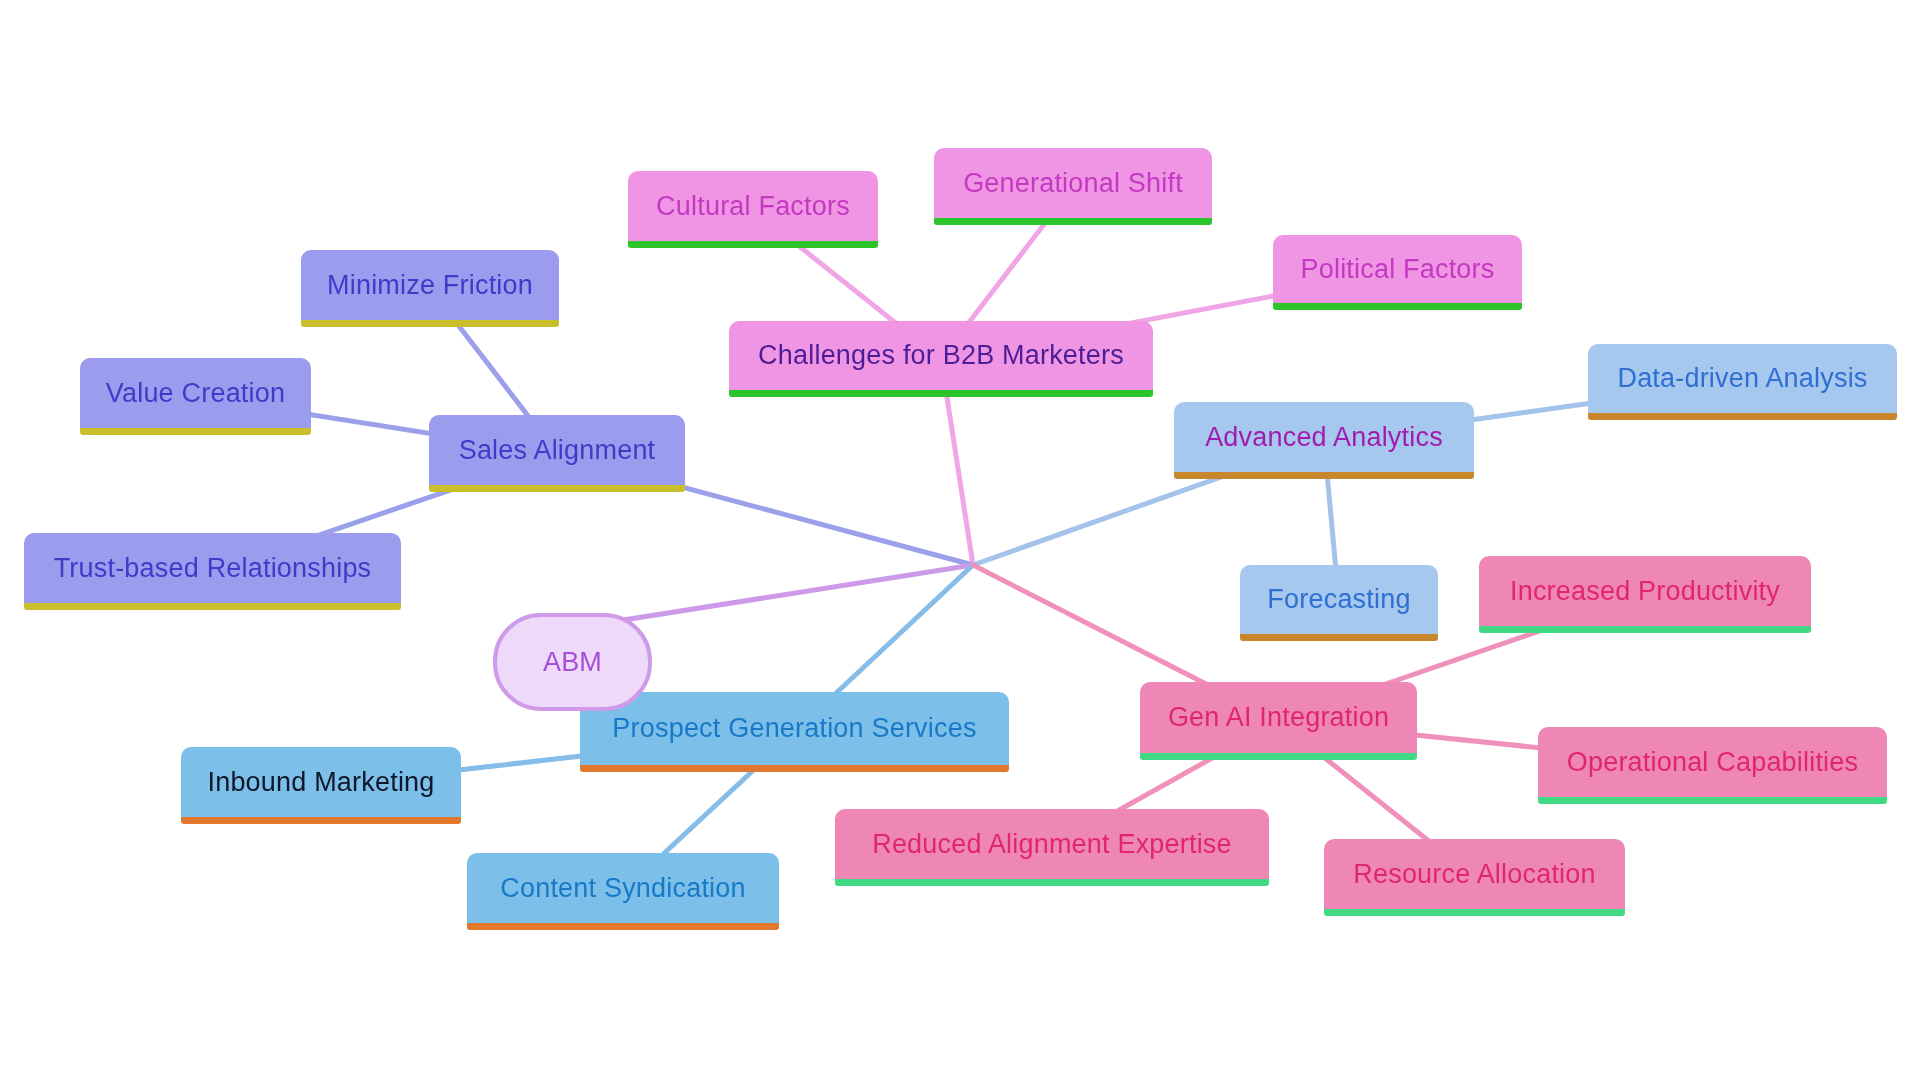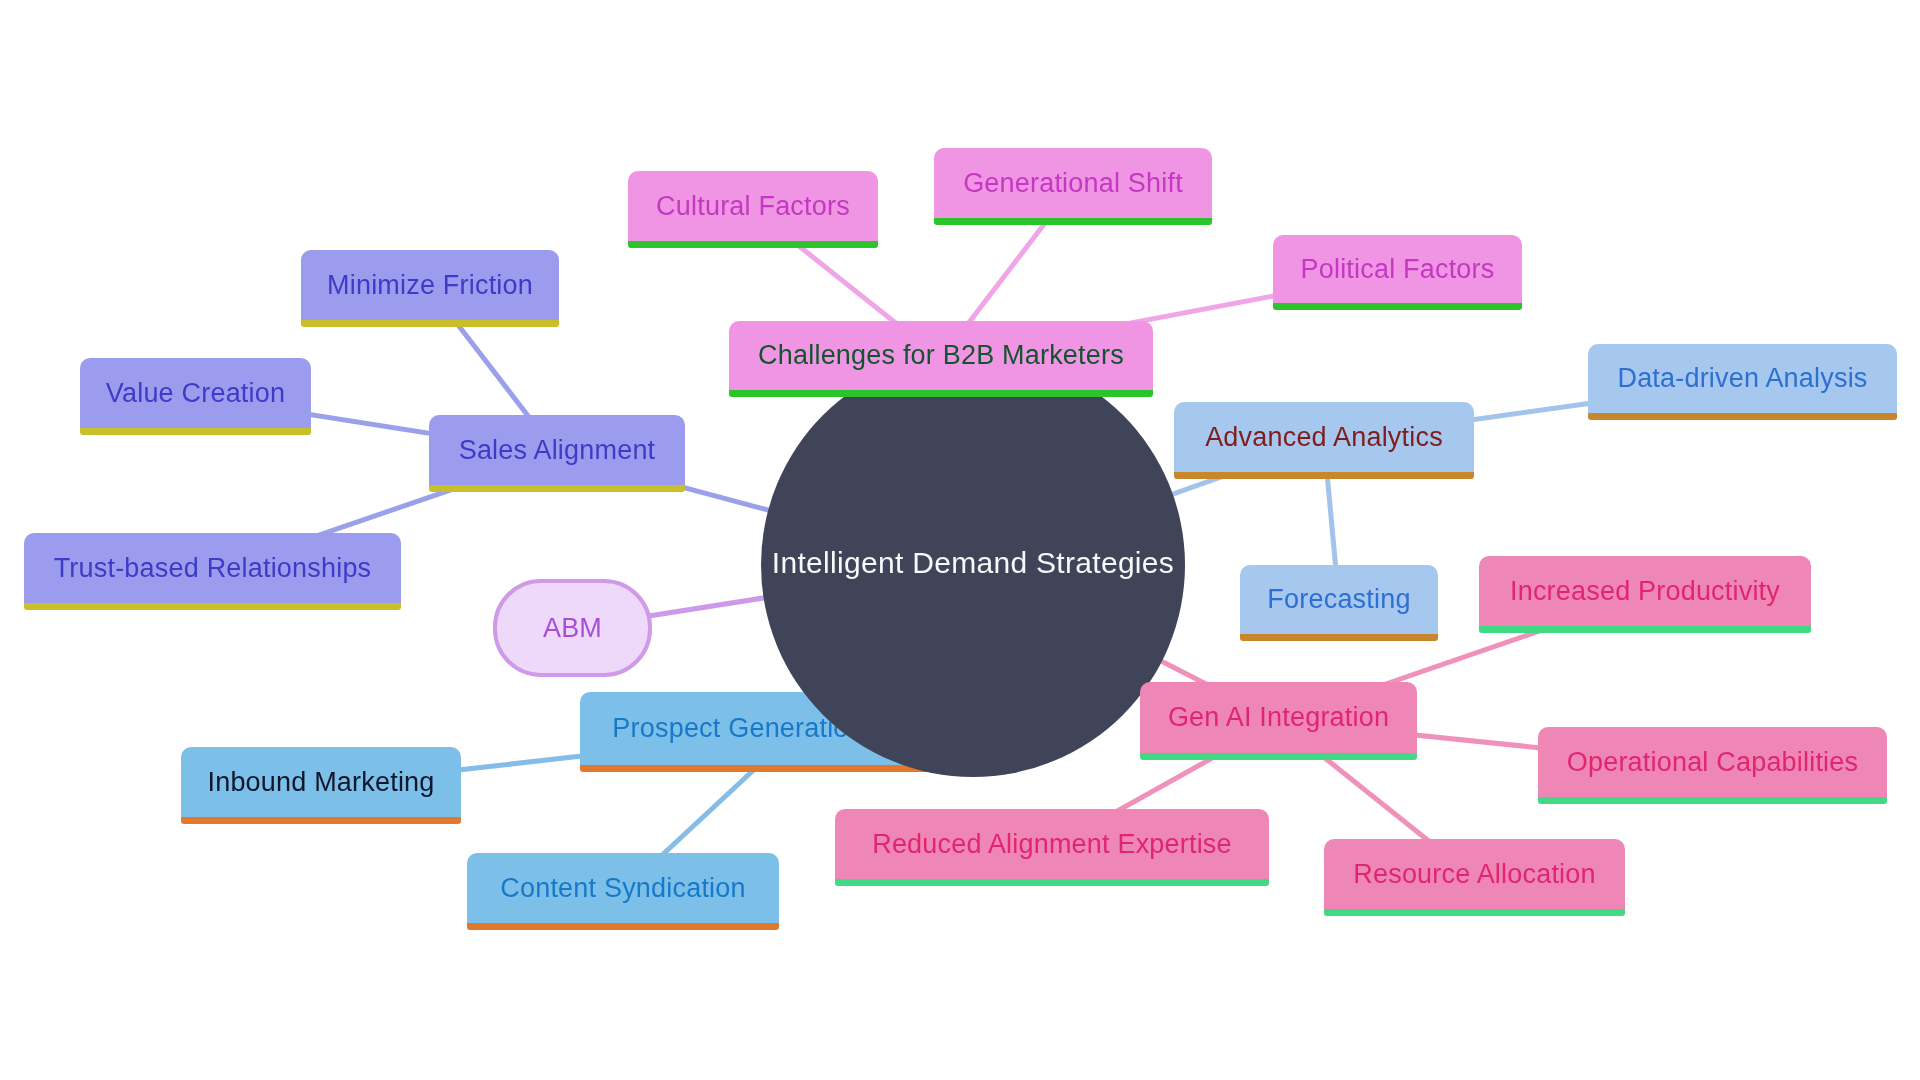--- a/index.html
+++ b/index.html
@@ -8,21 +8,21 @@
     font-family:"Liberation Sans", sans-serif;position:relative;
   }
   #stage{position:absolute;left:0;top:0;width:1920px;height:1080px;}
   #edges{position:absolute;left:0;top:0;z-index:1;}
   .node{
     position:absolute;display:flex;align-items:center;justify-content:center;
     border-radius:10px 10px 3px 3px;
     font-size:27px;letter-spacing:.2px;text-align:center;
     box-sizing:border-box;cursor:pointer;
   }
-  .node.pill{border-radius:48px;}
+  .node.pill{border-radius:48px;margin-top:34px;}
   .central{
     position:absolute;border-radius:50%;display:flex;align-items:center;justify-content:center;
     z-index:3;cursor:pointer;
   }
   .central span{
     font-size:30px;letter-spacing:.3px;transform:translateY(-2px);
   }
 </style>
 </head>
 <body>
@@ -44,26 +44,23 @@
       <line x1="973" y1="565" x2="1324" y2="440.5" stroke="#a3c3ea" stroke-width="5" stroke-linecap="round"></line>
       <line x1="1324" y1="440.5" x2="1742.5" y2="382" stroke="#a3c3ea" stroke-width="5" stroke-linecap="round"></line>
       <line x1="1324" y1="440.5" x2="1339" y2="603" stroke="#a3c3ea" stroke-width="5" stroke-linecap="round"></line>
       <line x1="973" y1="565" x2="1278.5" y2="721" stroke="#f091bb" stroke-width="5" stroke-linecap="round"></line>
       <line x1="1278.5" y1="721" x2="1645" y2="594.5" stroke="#f091bb" stroke-width="5" stroke-linecap="round"></line>
       <line x1="1278.5" y1="721" x2="1712.5" y2="765.5" stroke="#f091bb" stroke-width="5" stroke-linecap="round"></line>
       <line x1="1278.5" y1="721" x2="1474.5" y2="877.5" stroke="#f091bb" stroke-width="5" stroke-linecap="round"></line>
       <line x1="1278.5" y1="721" x2="1052" y2="847.5" stroke="#f091bb" stroke-width="5" stroke-linecap="round"></line>
     </svg>
 
-  <div class="central" id="central-node" style="left: 761px; top: 353px; height: 424px; width: 424px; background: rgb(63, 68, 88); color: rgb(247, 248, 250);">
-    <span>Intelligent Demand Strategies</span>
-  </div>
 
   <div id="nodes">
-      <div class="node" style="left: 729px; top: 321px; width: 424px; height: 76px; background: rgb(240, 149, 228); color: #14532d; z-index: 4; border-bottom: 7px solid rgb(43, 196, 43);">
+      <div class="node" style="left: 729px; top: 321px; width: 424px; height: 76px; background: rgb(240, 149, 228); color: #4c1d95; z-index: 4; border-bottom: 7px solid rgb(43, 196, 43);">
         <span>Challenges for B2B Marketers</span>
       </div>
       <div class="node" style="left: 628px; top: 171px; width: 250px; height: 77px; background: rgb(240, 149, 228); color: rgb(196, 56, 194); z-index: 4; border-bottom: 7px solid rgb(43, 196, 43);">
         <span>Cultural Factors</span>
       </div>
       <div class="node" style="left: 934px; top: 148px; width: 278px; height: 77px; background: rgb(240, 149, 228); color: rgb(196, 56, 194); z-index: 4; border-bottom: 7px solid rgb(43, 196, 43);">
         <span>Generational Shift</span>
       </div>
       <div class="node" style="left: 1273px; top: 235px; width: 249px; height: 75px; background: rgb(240, 149, 228); color: rgb(196, 56, 194); z-index: 4; border-bottom: 7px solid rgb(43, 196, 43);">
         <span>Political Factors</span>
@@ -85,21 +82,21 @@
       </div>
       <div class="node" style="left: 580px; top: 692px; width: 429px; height: 80px; background: rgb(124, 191, 233); color: rgb(24, 121, 200); z-index: 2; border-bottom: 7px solid rgb(226, 120, 44);">
         <span>Prospect Generation Services</span>
       </div>
       <div class="node" style="left: 181px; top: 747px; width: 280px; height: 77px; background: rgb(124, 191, 233); color: #0f172a; z-index: 4; border-bottom: 7px solid rgb(226, 120, 44);">
         <span>Inbound Marketing</span>
       </div>
       <div class="node" style="left: 467px; top: 853px; width: 312px; height: 77px; background: rgb(124, 191, 233); color: rgb(24, 121, 200); z-index: 4; border-bottom: 7px solid rgb(226, 120, 44);">
         <span>Content Syndication</span>
       </div>
-      <div class="node" style="left: 1174px; top: 402px; width: 300px; height: 77px; background: rgb(166, 199, 238); color: #7f1d1d; z-index: 4; border-bottom: 7px solid rgb(200, 134, 45);">
+      <div class="node" style="left: 1174px; top: 402px; width: 300px; height: 77px; background: rgb(166, 199, 238); color: #a21caf; z-index: 4; border-bottom: 7px solid rgb(200, 134, 45);">
         <span>Advanced Analytics</span>
       </div>
       <div class="node" style="left: 1588px; top: 344px; width: 309px; height: 76px; background: rgb(166, 199, 238); color: rgb(46, 111, 210); z-index: 4; border-bottom: 7px solid rgb(200, 134, 45); text-align: center;">
         <span>Data-driven Analysis</span>
       </div>
       <div class="node" style="left: 1240px; top: 565px; width: 198px; height: 76px; background: rgb(166, 199, 238); color: rgb(46, 111, 210); z-index: 4; border-bottom: 7px solid rgb(200, 134, 45);">
         <span>Forecasting</span>
       </div>
       <div class="node" style="left: 1140px; top: 682px; width: 277px; height: 78px; background: rgb(238, 135, 181); color: rgb(225, 37, 111); z-index: 4; border-bottom: 7px solid rgb(65, 217, 131);">
         <span>Gen AI Integration</span>

